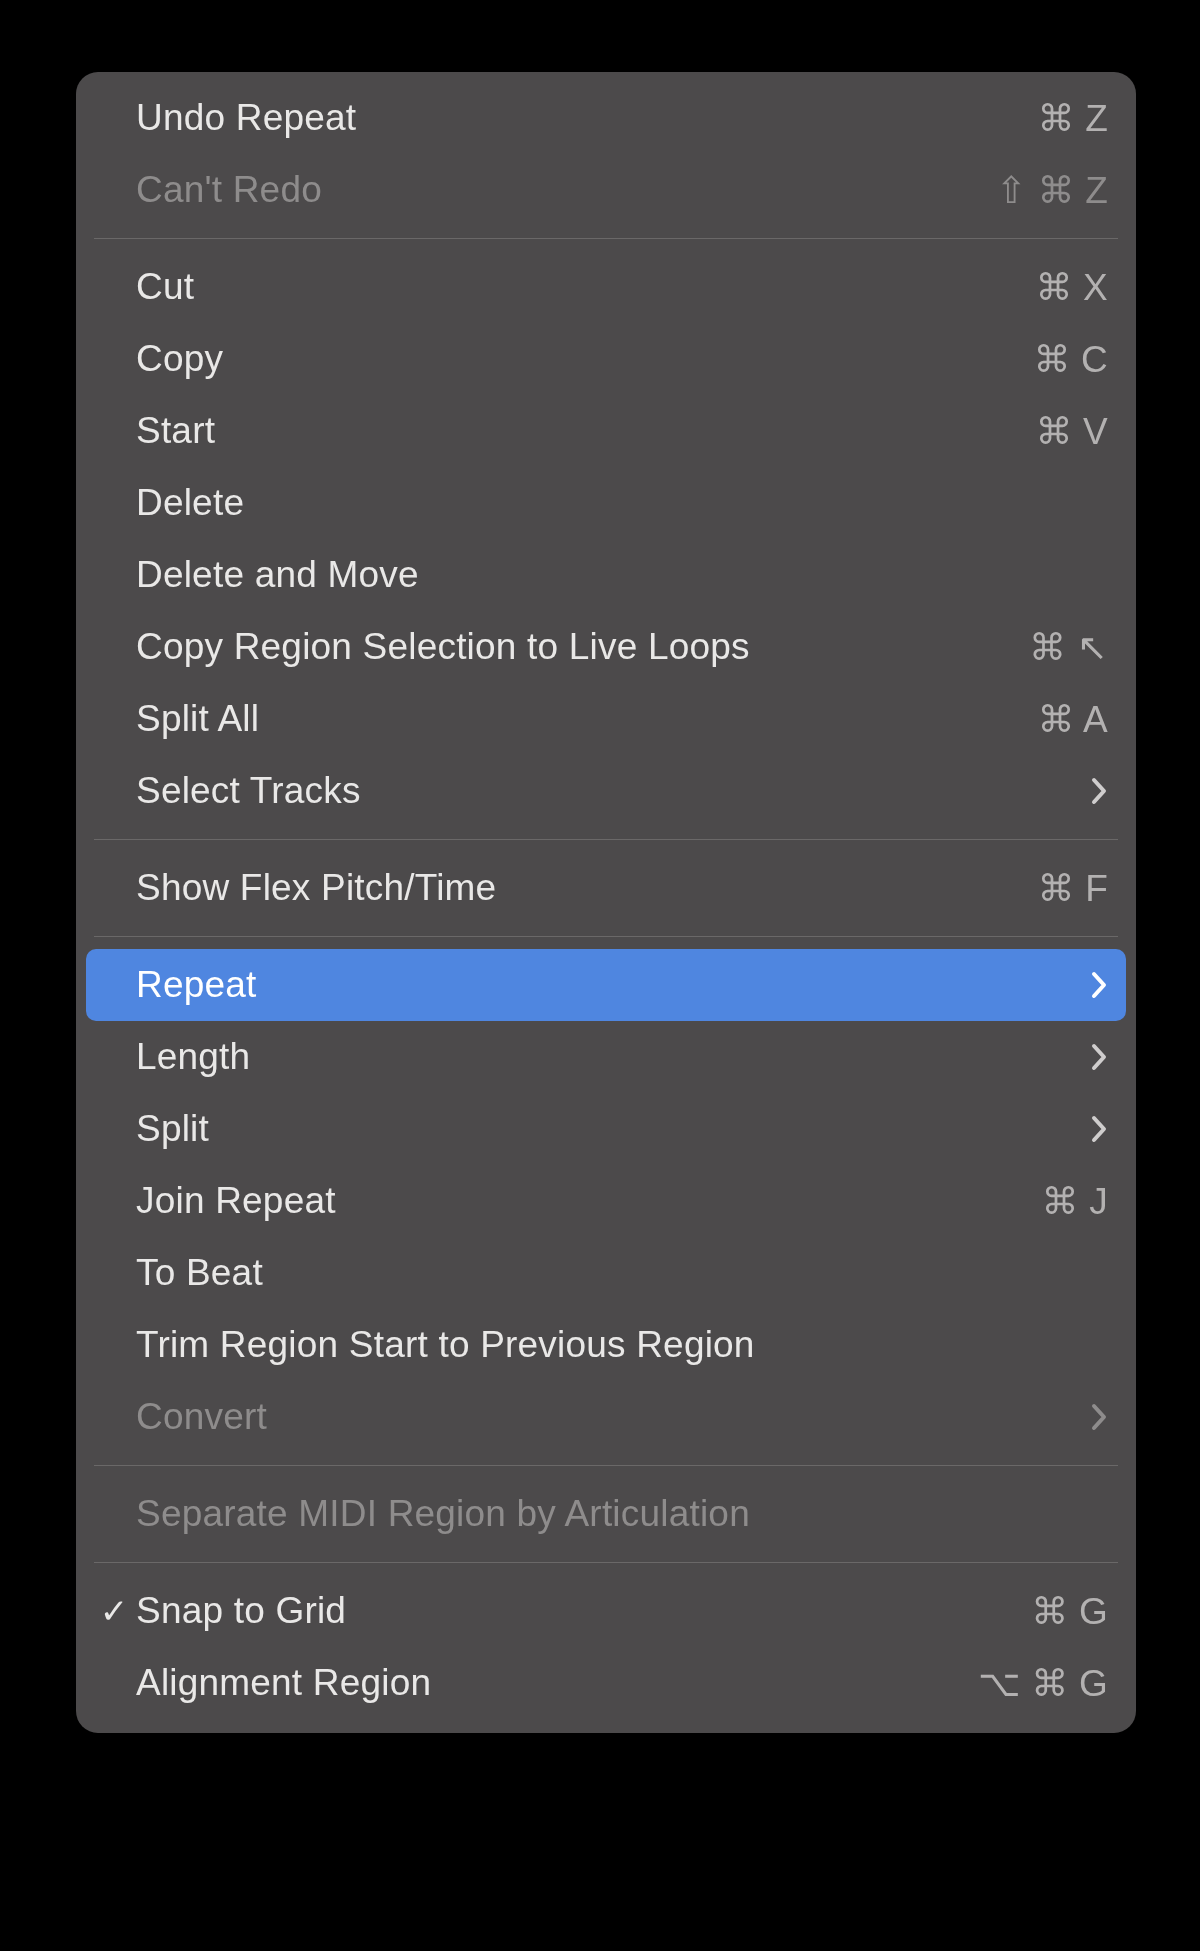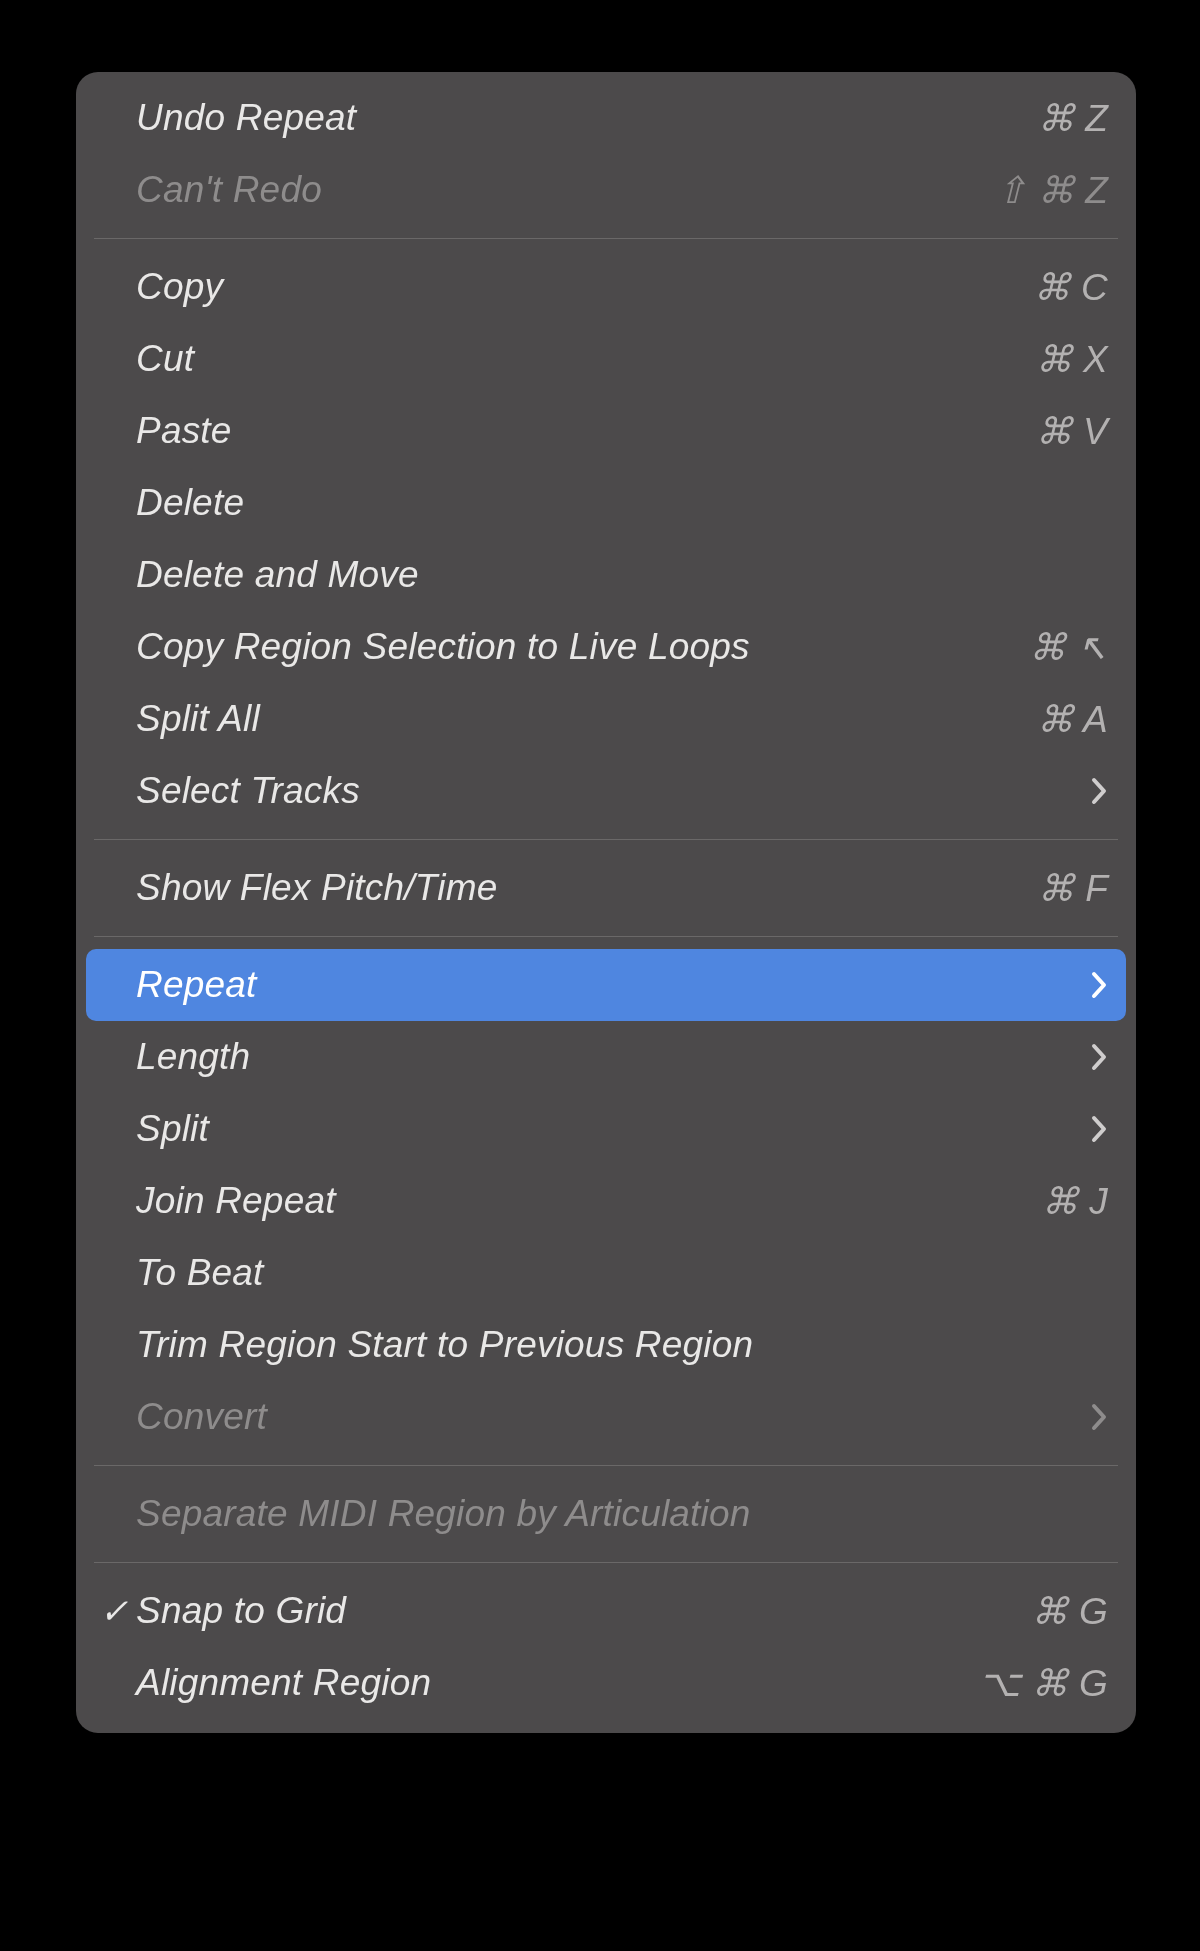--- a/index.html
+++ b/index.html
@@ -13,21 +13,20 @@
   .menu {
     position: absolute;
     left: 76px;
     top: 72px;
     width: 1060px;
     background: #4c4a4b;
     border-radius: 22px;
     box-shadow: 0 0 0 1px rgba(0,0,0,.6), 0 20px 60px rgba(0,0,0,.6);
     padding: 10px 0 14px;
     color: #e9e8e7;
-    font-style: italic;
   }
   .item {
     display: flex;
     align-items: center;
     height: 72px;
     padding: 0 28px 0 60px;
     font-size: 37px;
     letter-spacing: .2px;
     cursor: default;
     position: relative;
@@ -70,29 +69,29 @@
     <div class="item">
       <span class="label">Undo Repeat</span>
       <span class="short">⌘ Z</span>
     </div>
     <div class="item disabled">
       <span class="label">Can't Redo</span>
       <span class="short">⇧ ⌘ Z</span>
     </div>
     <div class="sep"></div>
     <div class="item">
+      <span class="label">Cut</span>
+      <span class="short">⌘ X</span>
+    </div>
+    <div class="item">
       <span class="label">Copy</span>
       <span class="short">⌘ C</span>
     </div>
     <div class="item">
-      <span class="label">Cut</span>
-      <span class="short">⌘ X</span>
-    </div>
-    <div class="item">
-      <span class="label">Paste</span>
+      <span class="label">Start</span>
       <span class="short">⌘ V</span>
     </div>
     <div class="item">
       <span class="label">Delete</span>
     </div>
     <div class="item">
       <span class="label">Delete and Move</span>
     </div>
     <div class="item">
       <span class="label">Copy Region Selection to Live Loops</span>

